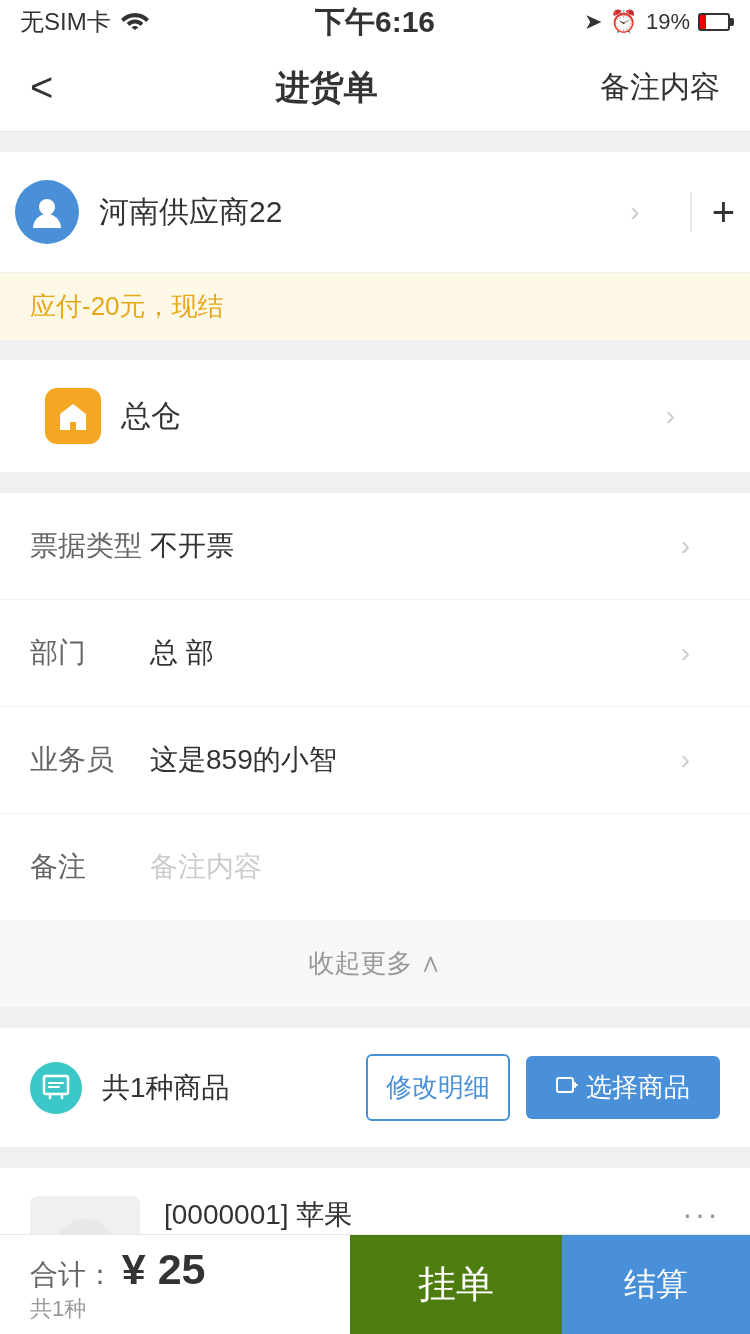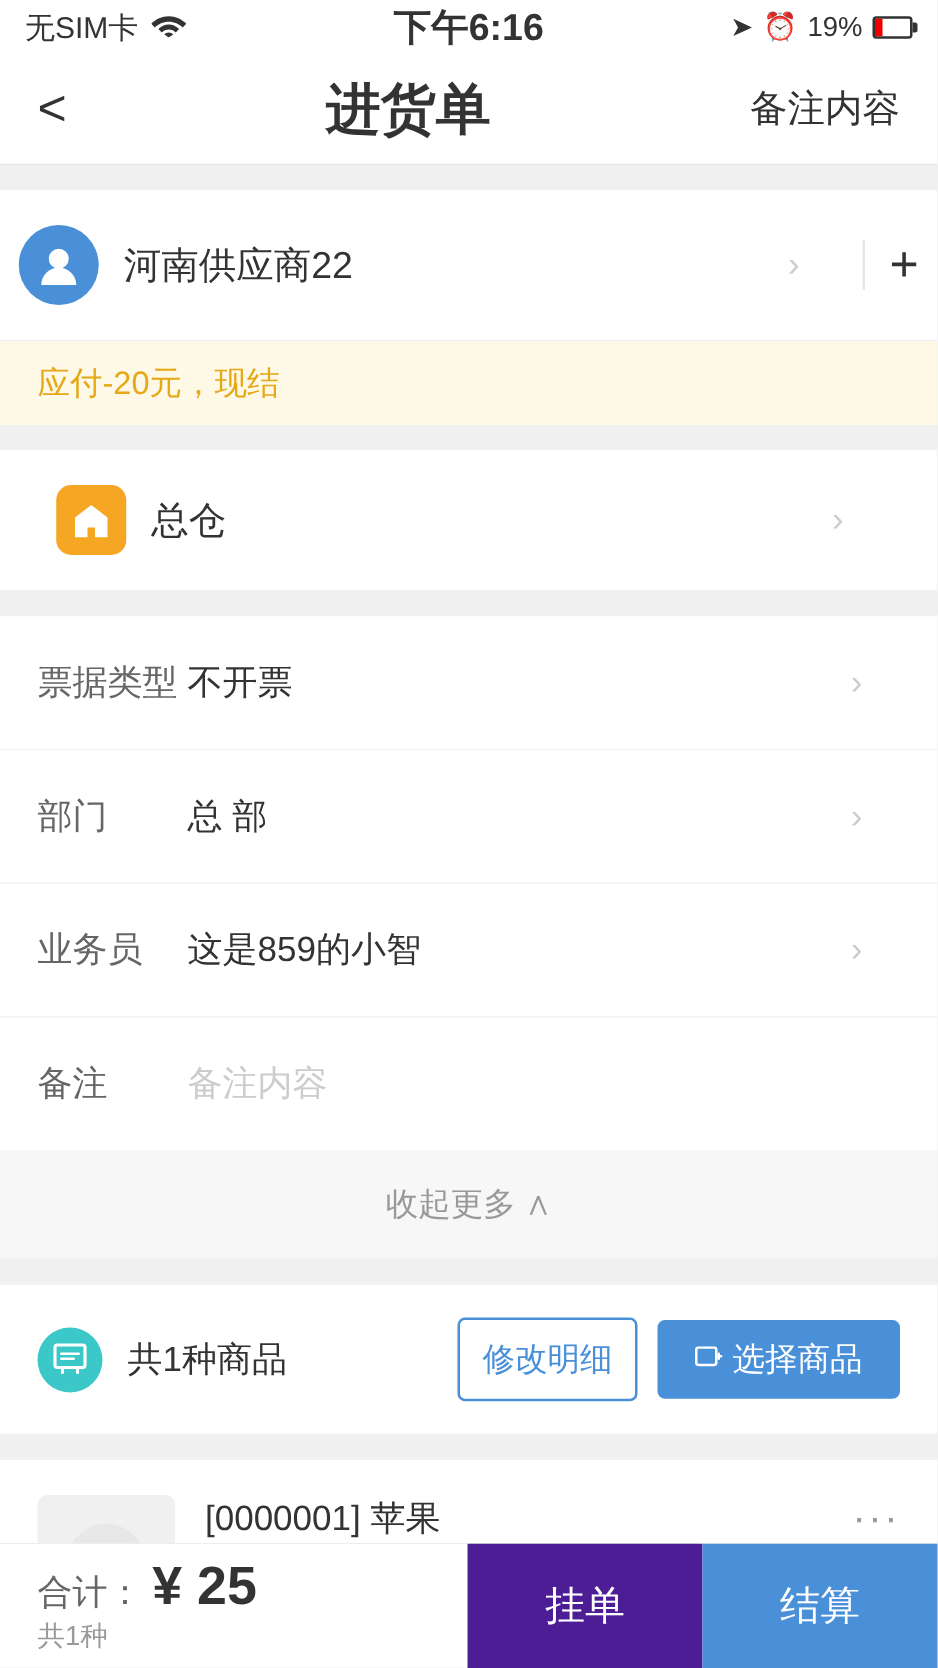--- a/index.html
+++ b/index.html
@@ -37,21 +37,21 @@
       justify-content: space-between;
       padding: 0 30px;
       border-bottom: 1px solid #e8e8e8;
     }
     .nav-back {
       font-size: 40px;
       color: #333;
       cursor: pointer;
     }
     .nav-title {
-      font-size: 44px;
+      font-size: 34px;
       font-weight: 600;
       color: #333;
     }
     .nav-action {
       font-size: 30px;
       color: #333;
     }
 
     
     .section-divider {
@@ -282,25 +282,25 @@
     .total-amount {
       font-size: 43px;
       font-weight: 600;
       color: #333;
     }
     .total-count {
       font-size: 22px;
       color: #999;
     }
     .btn-hold {
-      width: 188px;
+      width: 212px;
       height: 100px;
-      background: #4c1d95;
+      background: #4d7c0f;
       color: #fff;
-      font-size: 32px;
+      font-size: 38px;
       border: none;
       display: flex;
       align-items: center;
       justify-content: center;
     }
     .btn-checkout {
       width: 188px;
       height: 100px;
       background: #4a90d9;
       color: #fff;

